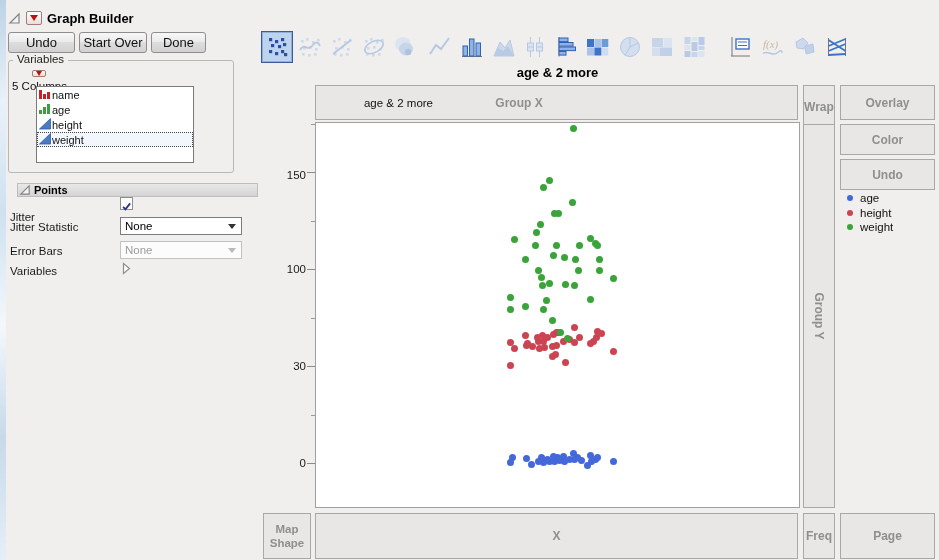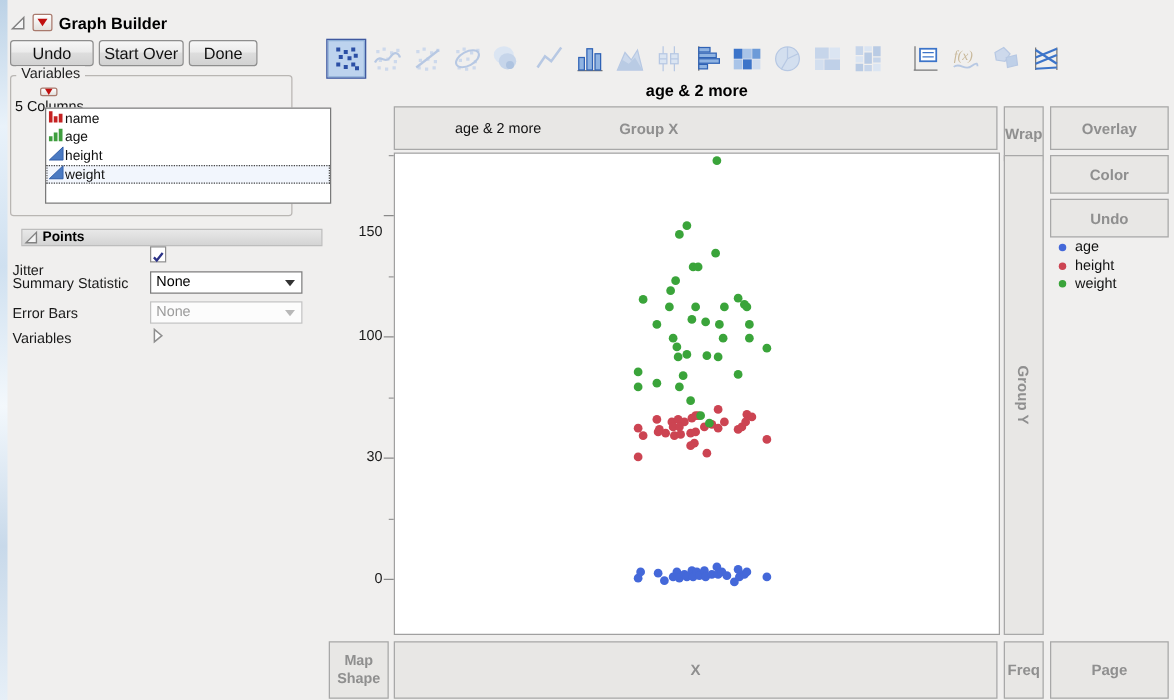--- a/index.html
+++ b/index.html
@@ -27,21 +27,21 @@
   #btn-startover{left:79px;top:32px;width:68px;}
   #btn-done{left:151px;top:32px;width:55px;}
   
   #varbox{left:8px;top:60px;width:226px;height:113px;border:1px solid #b9b6b3;border-radius:3px;box-sizing:border-box;}
   #varbox-legend{left:13px;top:53px;background:#f0efee;padding:0 4px;font-size:11.5px;color:#222;}
   #cols-row{left:12px;top:70px;height:14px;display:flex;align-items:center;gap:3px;flex-direction:column;}
   #cols-label{font-size:11.5px;color:#111;}
   .redtri-sm{width:14px;height:12px;border:1px solid #a97a6d;border-radius:2px;
     background:linear-gradient(#ffffff,#e3e0dd);display:flex;align-items:center;justify-content:center;box-sizing:border-box;}
   .redtri-sm .redtri{border-left-width:3.5px;border-right-width:3.5px;border-top-width:5px;}
-  #listbox{left:36px;top:86px;width:229px;height:77px;background:#fff;border:1px solid #7a7a7a;box-sizing:border-box;overflow:hidden;}
+  #listbox{left:36px;top:86px;width:158px;height:77px;background:#fff;border:1px solid #7a7a7a;box-sizing:border-box;overflow:hidden;}
   .lrow{height:15px;display:flex;align-items:center;padding-left:2px;font-size:11px;color:#111;box-sizing:border-box;}
   .lrow.sel{background:#f2f6fd;outline:1px dotted #444;outline-offset:-1px;}
   .lrow svg{margin-right:1px;flex:0 0 auto;}
   
   #points-hdr{left:17px;top:183px;width:241px;height:14px;
     background:linear-gradient(#e8e8e8,#d4d4d4);border:1px solid #bdbdbd;box-sizing:border-box;
     display:flex;align-items:center;}
   #points-hdr-title{font-size:11px;font-weight:bold;color:#000;margin-left:16px;}
   #points-disc{left:19px;top:184px;}
   .plabel{font-size:11.5px;color:#1a1a1a;height:14px;line-height:14px;}
@@ -151,21 +151,21 @@
 <div class="abs" id="points-hdr">
   <span id="points-hdr-title">Points</span>
 </div>
 <svg class="abs" id="points-disc" width="12" height="12" viewBox="0 0 13 13">
   <polygon points="11,2 11,11 2,11" fill="#f4f4f4" stroke="#828282" stroke-width="1.2"></polygon>
 </svg>
 <div class="abs plabel" id="lbl-jitter">Jitter</div>
 <div class="abs" id="chk-jitter"><svg width="11" height="11" viewBox="0 0 13 13">
       <path d="M2.5,7 L5.2,9.8 L10.8,2.8" fill="none" stroke="#2d3488" stroke-width="2.2"></path>
     </svg></div>
-<div class="abs plabel" id="lbl-summary">Summary Statistic</div>
+<div class="abs plabel" id="lbl-summary">Jitter Statistic</div>
 <div class="abs combo" id="combo-summary">
   <span>None</span>
   <span class="arr"></span>
 </div>
 <div class="abs plabel" id="lbl-error">Error Bars</div>
 <div class="abs combo disabled" id="combo-error">
   <span>None</span>
   <span class="arr"></span>
 </div>
 <div class="abs plabel" id="lbl-vars">Variables</div>
@@ -467,21 +467,21 @@
     <div class="pt" style="left: 241.425px; top: 205.599px; background: rgb(58, 164, 58);"></div>
     <div class="pt" style="left: 247.73px; top: 212.388px; background: rgb(58, 164, 58);"></div>
   </div>
 <div class="abs" id="yaxis">
     <div class="ytick-label" style="top: 455.999px;">0</div>
     <div class="ytick-major" style="top: 462.999px;"></div>
     <div class="ytick-label" style="top: 359.014px;">30</div>
     <div class="ytick-major" style="top: 366.014px;"></div>
     <div class="ytick-label" style="top: 262.029px;">100</div>
     <div class="ytick-major" style="top: 269.029px;"></div>
-    <div class="ytick-label" style="top: 179px;">150</div>
+    <div class="ytick-label" style="top: 168px;">150</div>
     <div class="ytick-major" style="top: 172.044px;"></div>
     <div class="ytick-minor" style="top: 414.507px;"></div>
     <div class="ytick-minor" style="top: 317.522px;"></div>
     <div class="ytick-minor" style="top: 220.537px;"></div>
     <div class="ytick-minor" style="top: 123.552px;"></div>
   </div>
 <div class="abs" id="legend">
     <div class="legend-row" style="top: 191px;">
       <span class="legend-dot" style="background:#4468d9"></span>
       <span class="legend-label">age</span>

